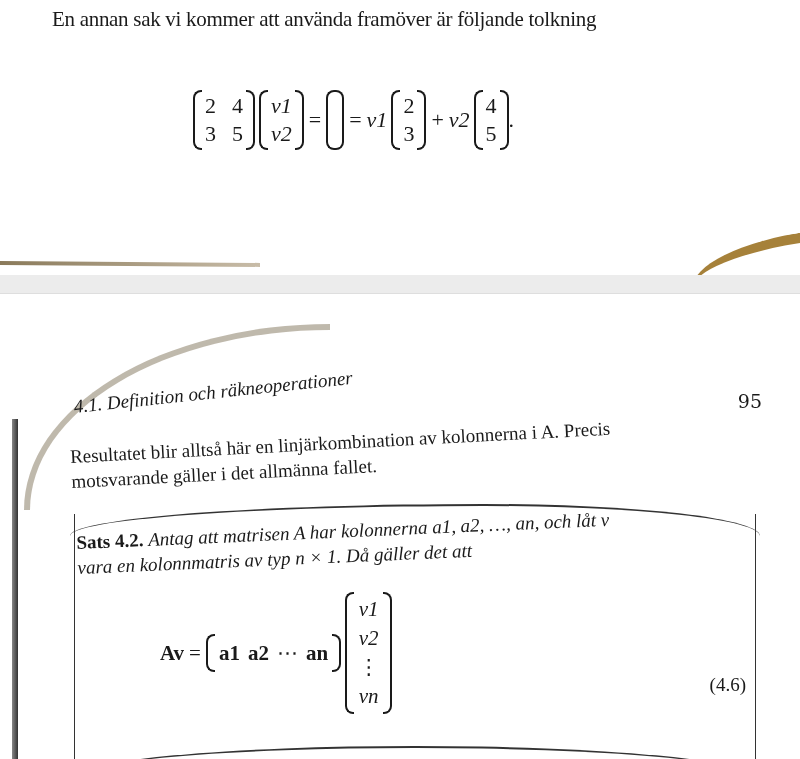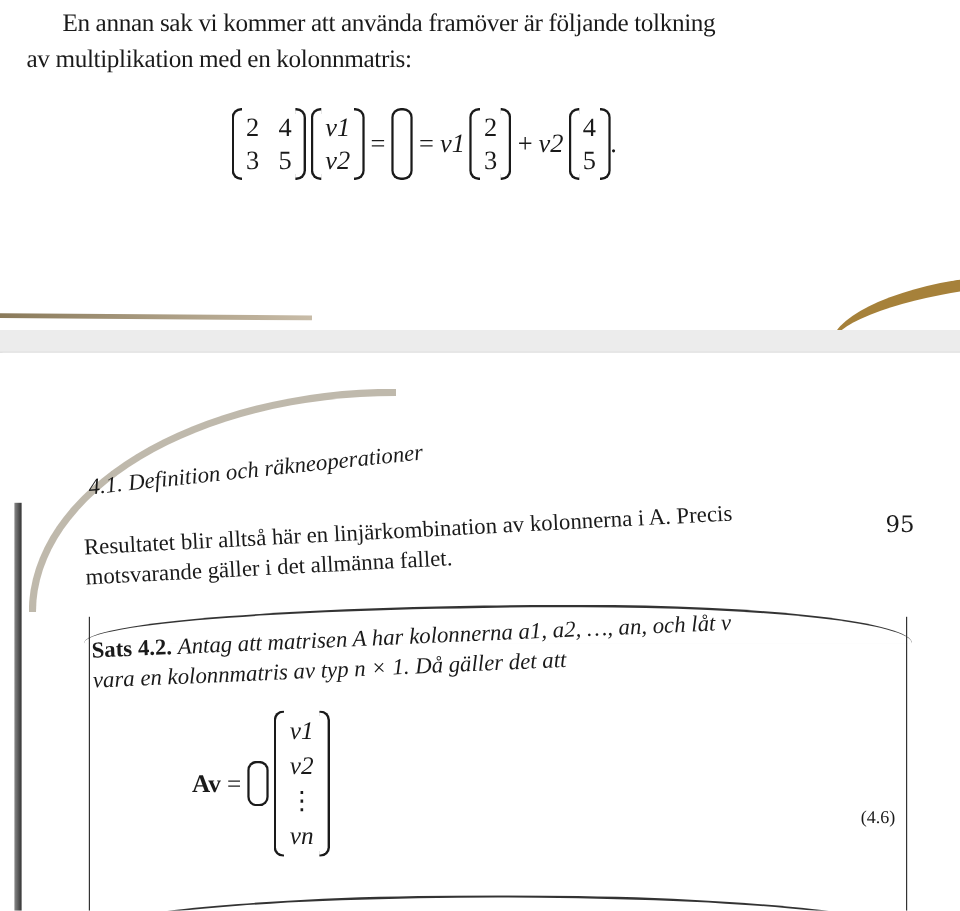--- a/index.html
+++ b/index.html
@@ -28,41 +28,40 @@
     .op { padding: 0 5px; }
 
     .edge-top-left { position: absolute; left: 0; top: 262px; width: 260px; height: 4px; background: linear-gradient(90deg, #8a7a5a, #c8bca8); transform: rotate(0.4deg); }
     .gold { position: absolute; right: -10px; top: 240px; width: 120px; height: 30px; border-radius: 100% 0 0 0; border-top: 10px solid #a6813a; transform: rotate(-8deg); }
 
     .page2 { position: absolute; left: 0; top: 0; width: 798px; height: 465px; }
     .shadow-arc { position: absolute; left: 22px; top: 30px; width: 300px; height: 180px; border-top: 6px solid #b0a898; border-left: 6px solid #b0a898; border-radius: 100% 0 0 0; opacity: .8; }
     .spine { position: absolute; left: 10px; top: 125px; width: 6px; height: 345px; background: linear-gradient(90deg,#888,#333); }
     .rot { position: absolute; transform-origin: left bottom; }
     .header-title { left: 73px; top: 102px; font-size: 19px; font-style: italic; transform: rotate(-6deg); white-space: nowrap; font-family: "Liberation Serif", serif; }
-    .page-number { position: absolute; right: 38px; top: 96px; font-size: 19px; margin-top: 36px; }
+    .page-number { position: absolute; right: 38px; top: 96px; font-size: 19px; }
     .body2 { left: 70px; top: 150px; font-size: 19px; white-space: nowrap; transform: rotate(-3deg); font-family: "Liberation Serif", serif; line-height: 25px; }
     .body2 .c { display: block; }
     .box { position: absolute; left: 72px; top: 220px; width: 680px; height: 250px; border: 1.5px solid #333; border-top: none; }
     .box-top { position: absolute; left: 68px; top: 210px; width: 690px; height: 30px; border-top: 2px solid #333; border-radius: 60% 40% 0 0 / 100% 100% 0 0; }
     .thm { left: 76px; top: 236px; font-size: 19px; white-space: nowrap; transform: rotate(-2.5deg); font-family: "Liberation Serif", serif; line-height: 25px; }
     .thm b { font-style: normal; }
     .bf { font-weight: bold; font-style: normal; }
     .eq2 { position: absolute; left: 158px; top: 298px; display: flex; align-items: center; font-size: 21px; font-family: "Liberation Serif", serif; }
     .tall { height: 118px; }
     .colv { display: inline-grid; grid-template-columns: auto; row-gap: 4px; line-height: 25px; padding: 0 4px; text-align: center; }
-    .eqnum { position: absolute; right: 54px; top: 380px; font-size: 15px; font-family: "Liberation Serif", serif; }
+    .eqnum { position: absolute; right: 54px; top: 380px; font-size: 19px; font-family: "Liberation Serif", serif; }
     .box-bottom { position: absolute; left: 72px; top: 452px; width: 682px; height: 30px; border-top: 2px solid #333; border-radius: 50% 50% 0 0 / 100% 100% 0 0; }
   </style>
 </head>
 <body>
 
 <div id="clip1" class="clip">
   <div class="para1">
     <span>En annan sak vi kommer att använda framöver är följande tolkning</span>
-    <span class="l2">av multiplikation med en kolonnmatris:</span>
   </div>
 
   <div class="mat">
     <span class="paren pl"></span>
     <span class="grid g2">
       <span>2</span>
       <span>4</span>
       <span>3</span>
       <span>5</span>
     </span>
@@ -122,20 +121,26 @@
         <b>Sats 4.2.</b>
         <i>Antag att matrisen A har kolonnerna a1, a2, …, an, och låt v</i>
       </span>
       <i style="display:block">vara en kolonnmatris av typ n × 1. Då gäller det att</i>
     </div>
 
     <div class="eq2">
       <span class="bf">Av</span>
       <span class="op">=</span>
       <span class="paren pl" style="height:34px"></span>
+      <span class="bf" style="padding:0 4px; display:flex; gap:8px">
+        <span>a1</span>
+        <span>a2</span>
+        <span style="font-weight:normal">⋯</span>
+        <span>an</span>
+      </span>
       <span class="paren pr" style="height:34px"></span>
       <span class="paren pl tall" style="margin-left:4px"></span>
       <span class="colv it">
         <span>v1</span>
         <span>v2</span>
         <span style="font-style:normal">⋮</span>
         <span>vn</span>
       </span>
       <span class="paren pr tall"></span>
     </div>

